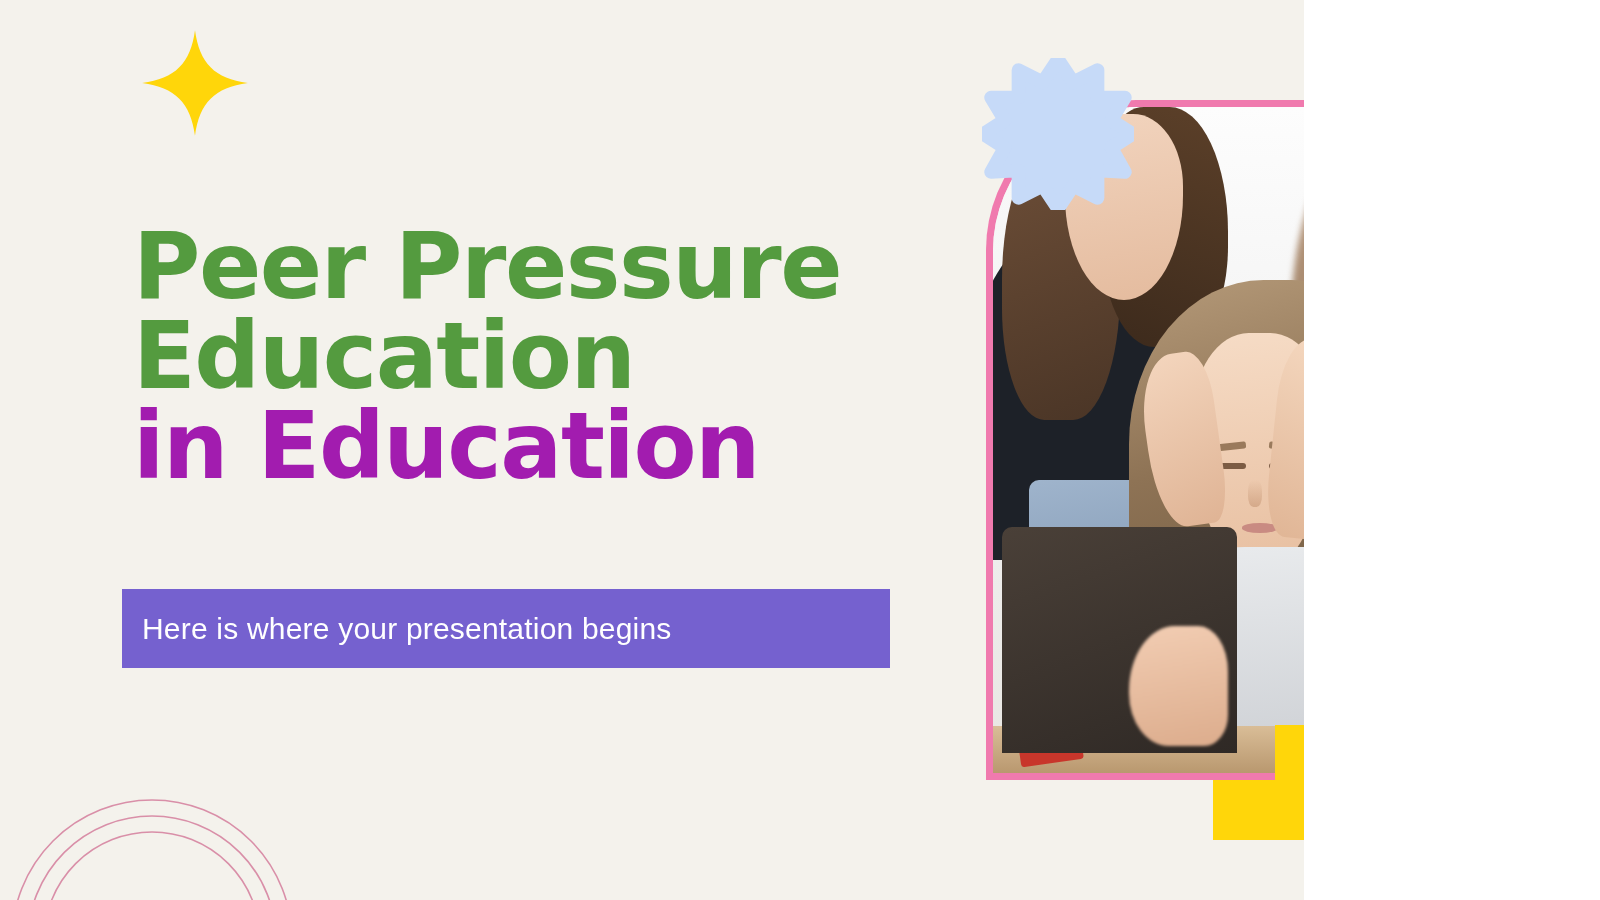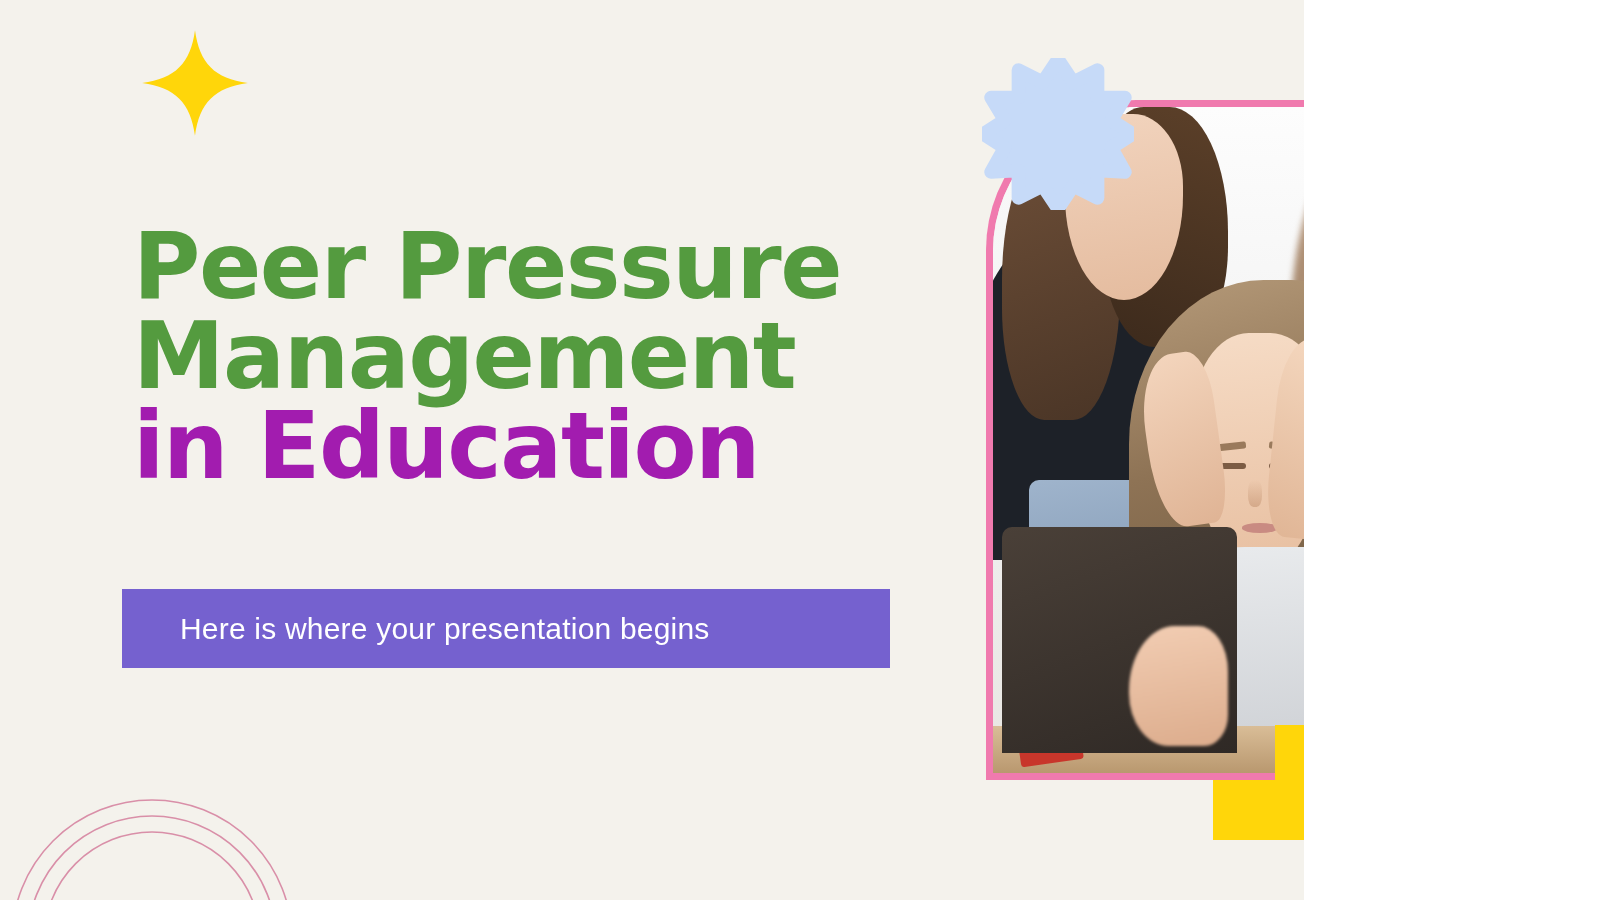--- a/index.html
+++ b/index.html
@@ -48,21 +48,20 @@
   .title-line.pink  { color:#a21caf; }
 
   
   .subtitle-bar {
     position:absolute;
     left:122px; top:589px;
     width:768px; height:79px;
     background:#7561CF;
     display:flex;
     align-items:center;
-    padding-left:38px;
   }
   .subtitle-text {
     color:#FFFFFF;
     font-family:"Liberation Sans", sans-serif;
     font-size:30px;
     font-weight:400;
     letter-spacing:0.2px;
     padding-left:20px;
   }
 
@@ -260,21 +259,21 @@
       <g fill="none" stroke="#D98FA8" stroke-width="1.6">
         <circle cx="162" cy="205" r="140"></circle>
         <circle cx="162" cy="205" r="124"></circle>
         <circle cx="162" cy="205" r="108"></circle>
       </g>
     </svg>
   </div>
 
   <div class="title-block">
     <div class="title-line green">Peer Pressure</div>
-    <div class="title-line green">Management</div>
+    <div class="title-line green">Education</div>
     <div class="title-line pink">in Education</div>
   </div>
 
   <div class="subtitle-bar">
     <span class="subtitle-text">Here is where your presentation begins</span>
   </div>
 
   <div class="photo-frame">
     <div class="photo-inner">
       <div class="photo">

